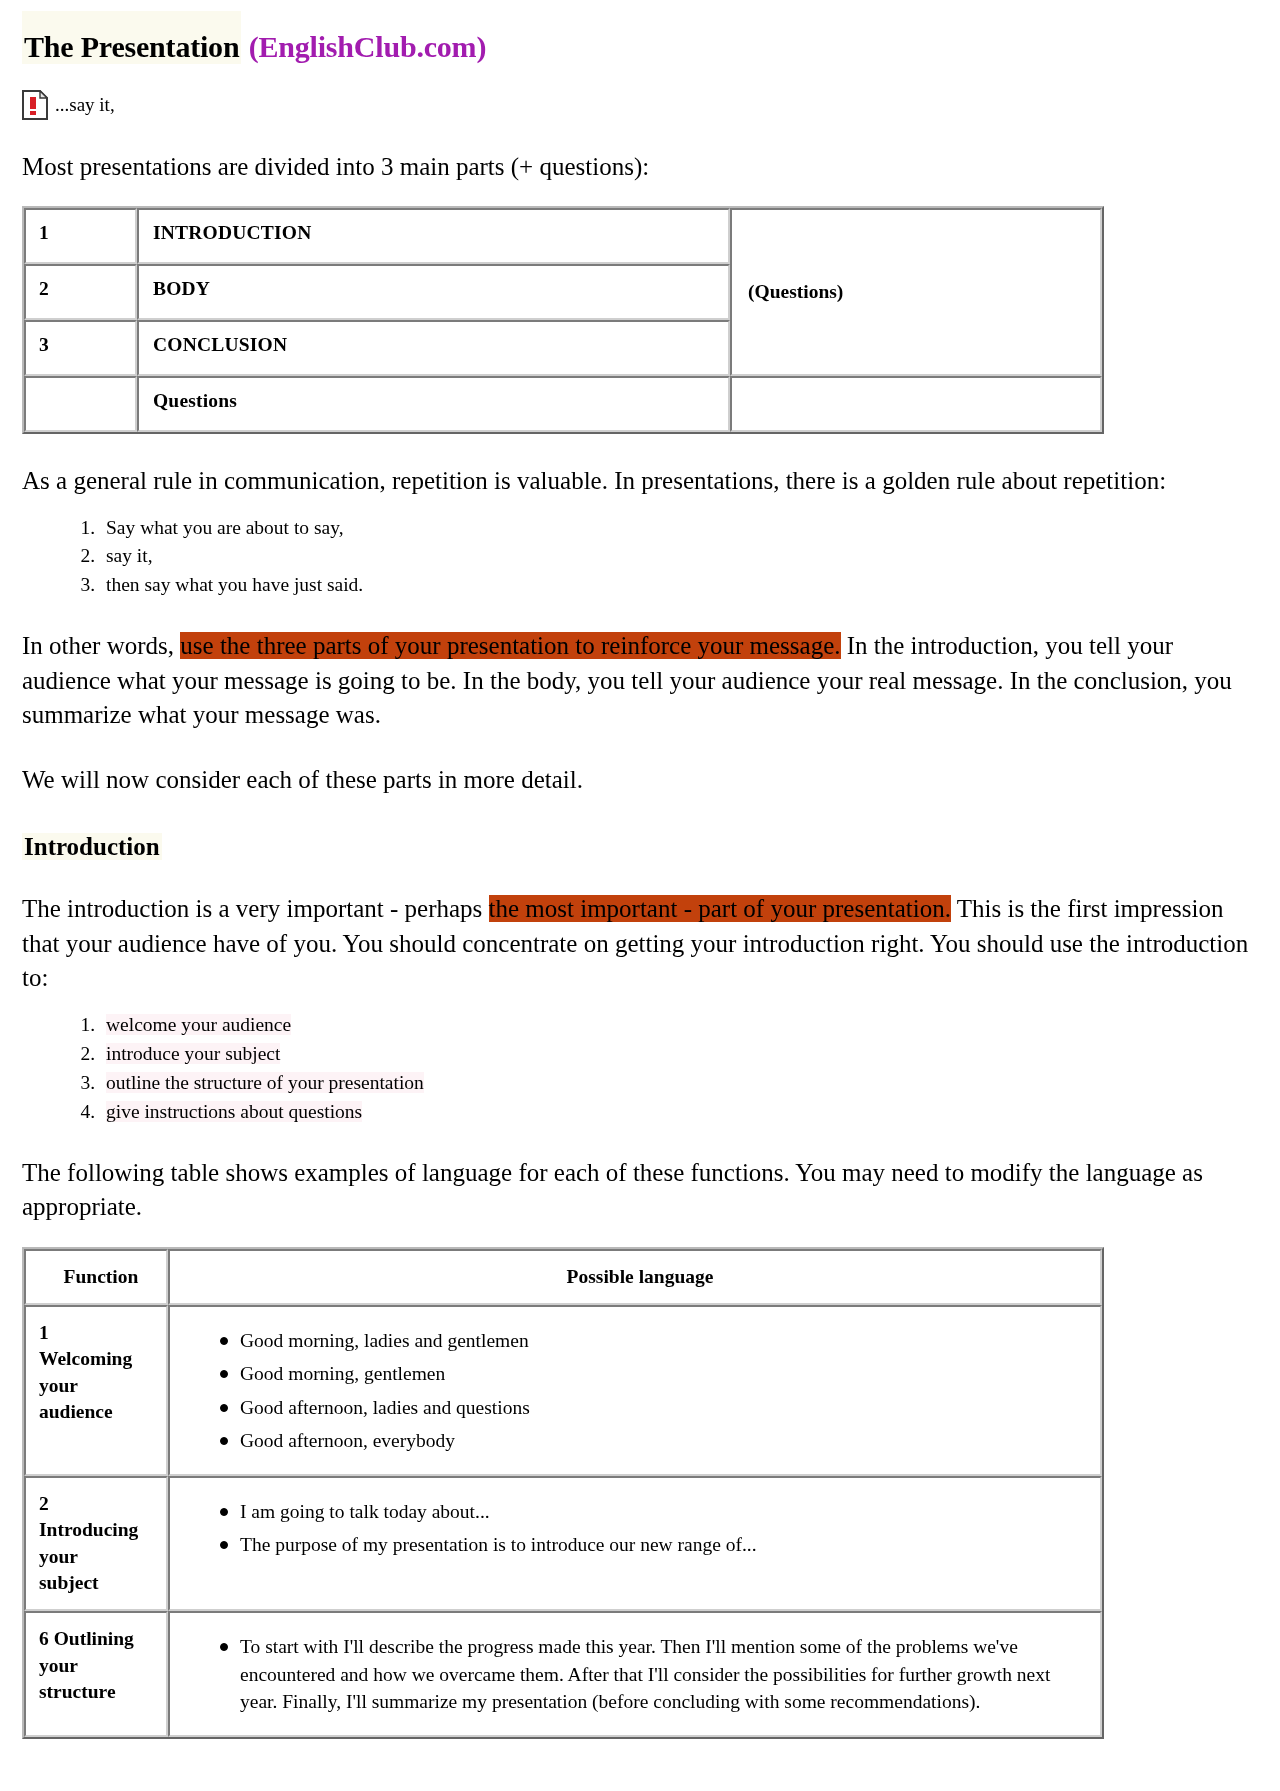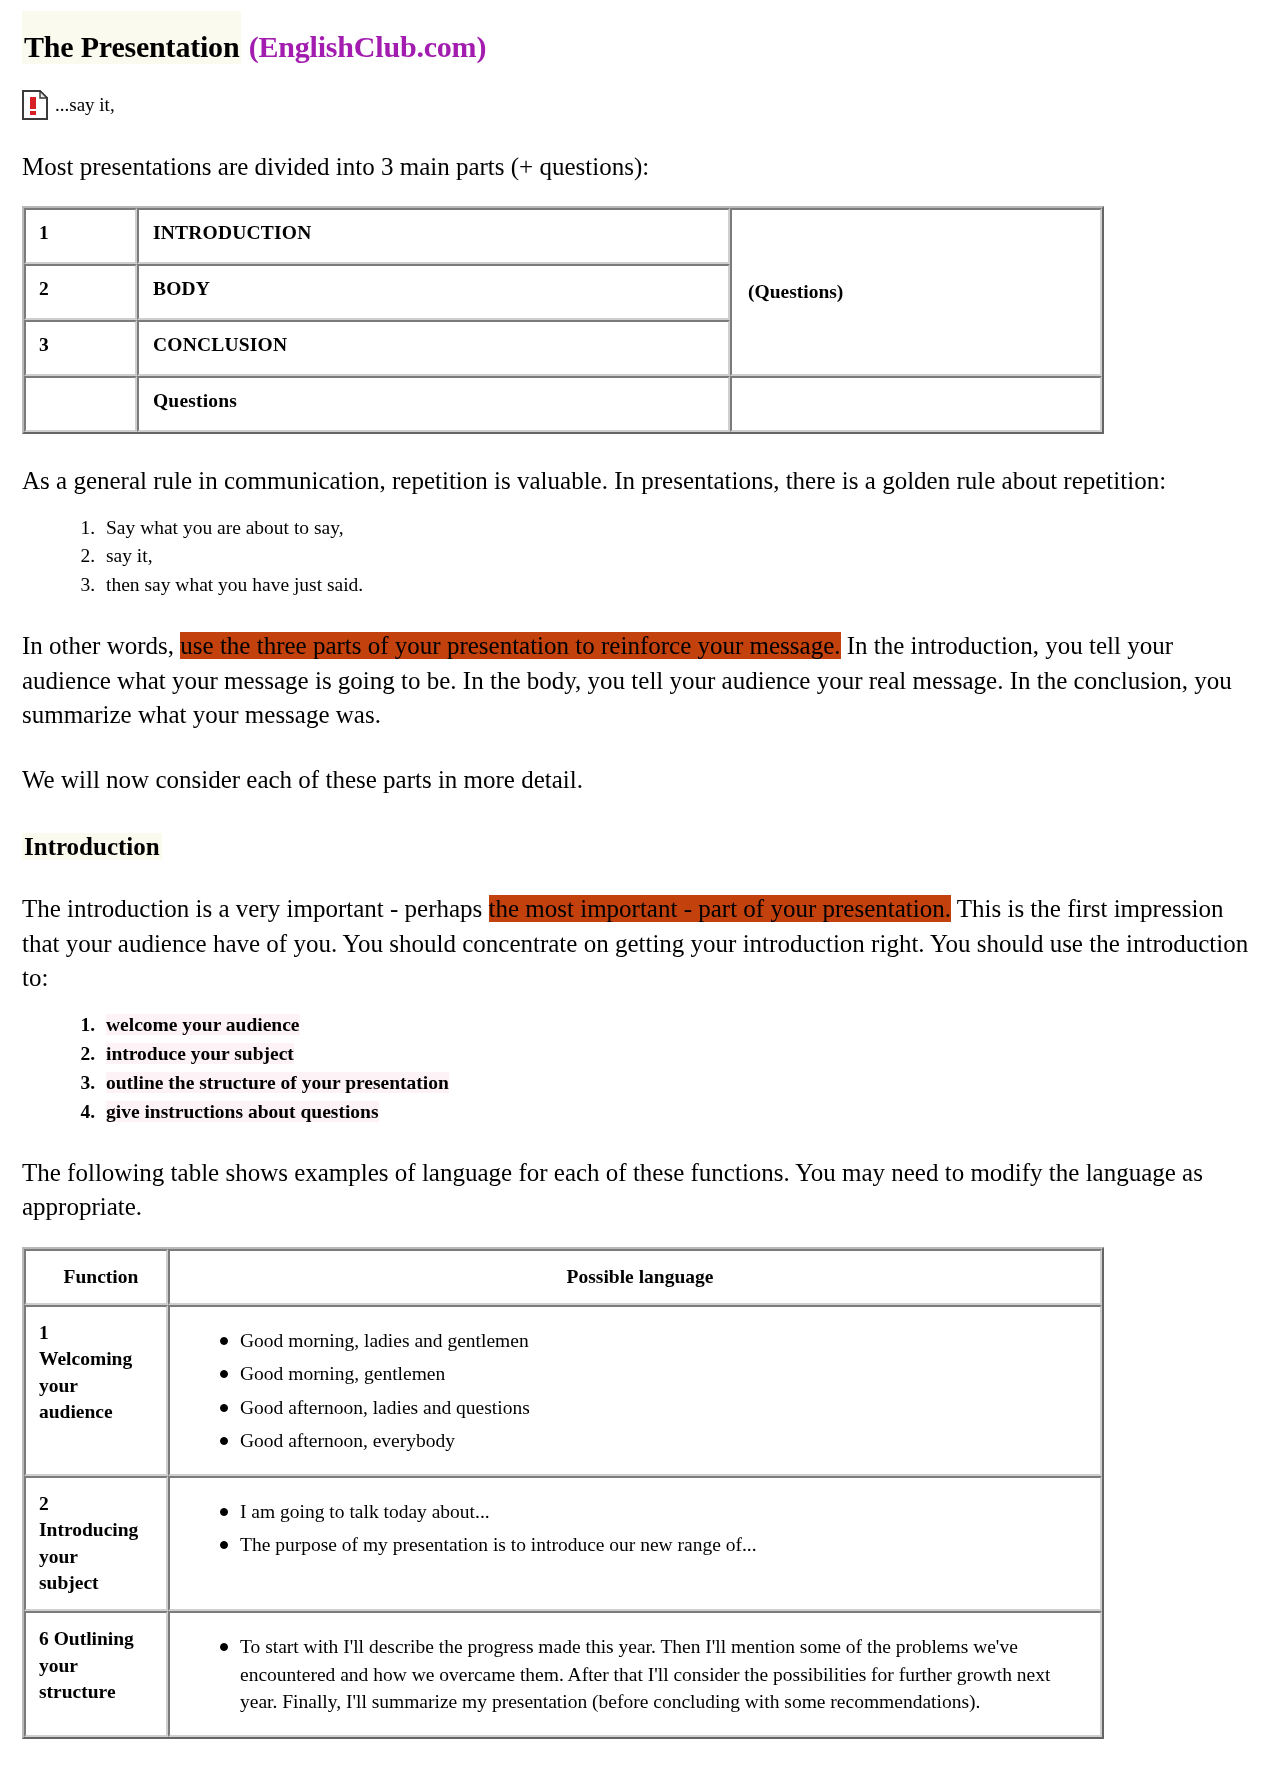--- a/index.html
+++ b/index.html
@@ -143,21 +143,21 @@
     margin: 16px 0 0 0;
     padding-left: 78px;
     font-size: 19.5px;
   }
   ol.doc-list li {
     margin-bottom: 2px;
     padding-left: 6px;
     line-height: 1.38;
   }
   ol.doc-list.bold-list li {
-    font-weight: bold;
+    font-weight: normal;
   }
   ol.doc-list.bold-list li span.txt {
     background: #fdf3f6;
   }
 
   
   h2.section {
     font-size: 25px;
     font-weight: bold;
     margin: 34px 0 0 0;

